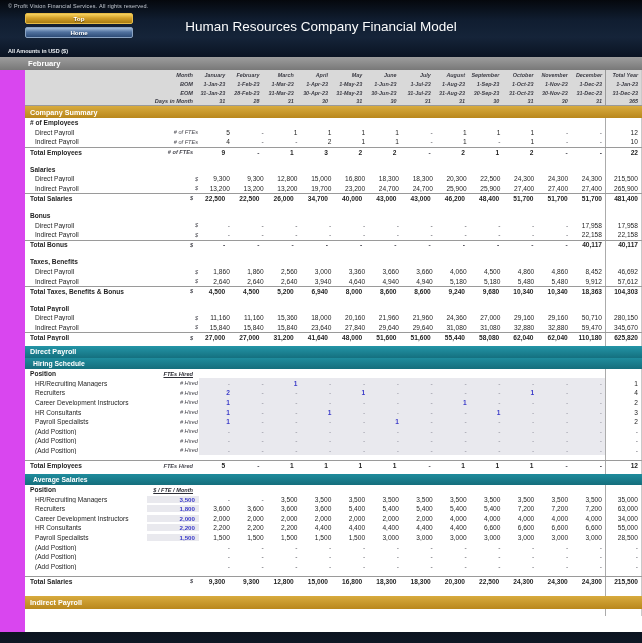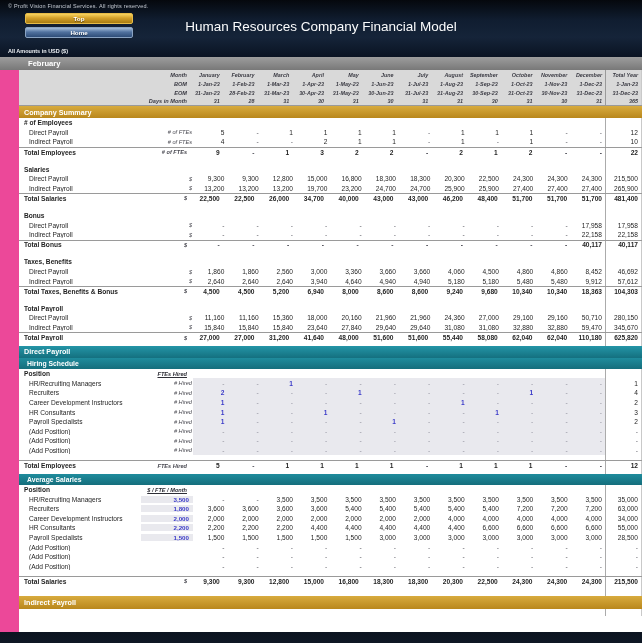--- a/index.html
+++ b/index.html
@@ -8,21 +8,21 @@
   .topbar{position:relative;height:57px;background:linear-gradient(180deg,#05080d 0%,#101d30 35%,#152439 65%,#0a1322 100%)}
   .copyright{position:absolute;top:3px;left:8px;font-size:5.5px;color:#c7ccd4;letter-spacing:.2px}
   .btn{position:absolute;left:25px;width:108px;height:11px;border-radius:2px;font-size:6.2px;font-weight:bold;color:#fff;display:flex;align-items:center;justify-content:center;box-sizing:border-box;cursor:pointer;text-shadow:0 1px 1px rgba(0,0,0,.5)}
   .btn-top{top:13px;background:linear-gradient(#f8d35e,#d3a02a 45%,#a87c12);border:1px solid #e6bc49}
   .btn-home{top:27px;background:linear-gradient(#a3bcd9,#51729f 45%,#2e4d78);border:1px solid #8aa3c2}
   .title{position:absolute;top:19px;left:0;right:0;text-align:center;font-size:13.5px;color:#fafbfc}
   .amounts{position:absolute;bottom:3px;left:8px;font-size:5.5px;font-weight:bold;color:#eef1f5}
   
   .payroll-band{height:13px;background:linear-gradient(#9d9d9d,#787878);color:#fff;font-weight:bold;font-size:7.6px;display:flex;align-items:center;padding-left:28px;box-sizing:border-box}
   
-  .main{height:562px;background:#ec4899;padding-left:19px;box-sizing:border-box;overflow:hidden}
+  .main{height:562px;background:#d946ef;padding-left:25px;box-sizing:border-box;overflow:hidden}
   .sheet{background:#fff;height:100%;overflow:hidden}
   .row{display:flex;align-items:center;height:9.6px;font-size:6.6px;color:#1f1f1f;box-sizing:border-box}
   .c-label{flex:0 0 112px;padding-left:5px;white-space:nowrap;overflow:hidden}
   .c-unit{flex:0 0 52px;text-align:right;font-style:italic;font-size:5.6px;color:#4a4a52;white-space:nowrap;box-sizing:border-box;padding-right:1px}
   .c-m{flex:1;text-align:right;padding-right:3px;white-space:nowrap;align-self:stretch;display:flex;align-items:center;justify-content:flex-end;box-sizing:border-box}
   .c-total{flex:0 0 37px;text-align:right;padding-right:3px;border-left:1px solid #ababab;border-right:1px solid #c9c9c9;align-self:stretch;display:flex;align-items:center;justify-content:flex-end;box-sizing:border-box}
   .c-fill{flex:1;align-self:stretch}
   
   .r-cols{background:#d9d9d9;font-weight:bold;font-style:italic;color:#3b3b44;height:9px;font-size:5.8px}
   .r-cols .c-unit{font-weight:bold;color:#3b3b44;font-size:5.6px}

